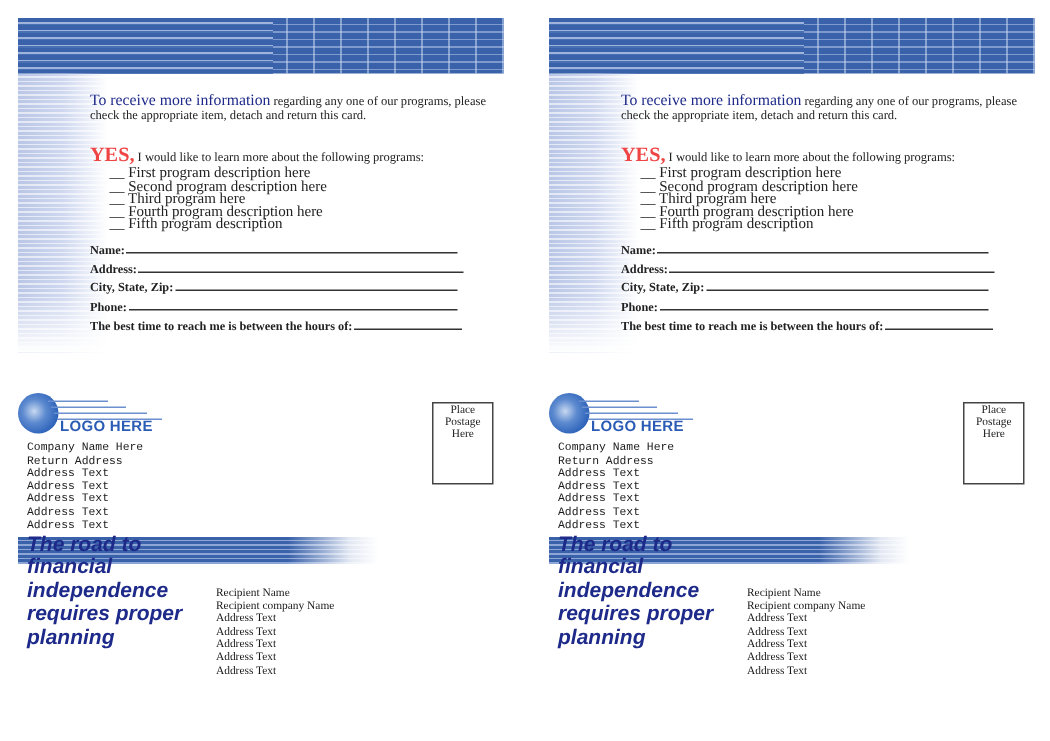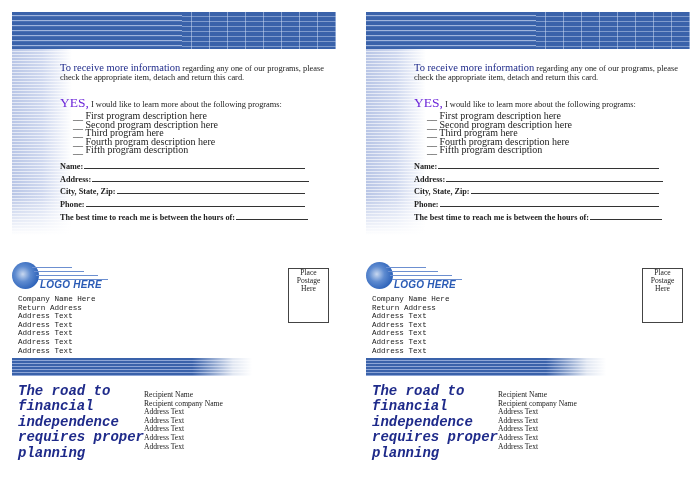--- a/index.html
+++ b/index.html
@@ -27,52 +27,52 @@
       linear-gradient(to right, #b9c6e6 0%, #cfd8ef 50%, rgba(255,255,255,0) 100%);
   }
   .side-fade::after {
     content:""; position:absolute; left:0; bottom:0; width:100%; height:40px;
     background: linear-gradient(to bottom, rgba(255,255,255,0), #ffffff);
   }
 
   .info { position:absolute; left:60px; top:63px; width:280px; font-size:8.4px; line-height:9px; color:#222; }
   .info .lead { color:#1e2a8a; font-weight:normal; font-size:10.5px; }
   .yes-line { position:absolute; left:60px; top:95px; font-size:8.4px; color:#222; white-space:nowrap; }
-  .yes-line .yes { color:#6d28d9; font-weight:normal; font-size:13.5px; }
+  .yes-line .yes { color:#ef4444; font-weight:bold; font-size:13.5px; }
   .programs { position:absolute; left:69px; top:108px; font-size:10px; line-height:8.6px; color:#222; margin:4px; padding:0; list-style:none; }
   .programs li { white-space:nowrap; }
 
   .form { position:absolute; left:60px; top:158px; width:245px; font-size:8.2px; color:#222;font-weight:bold; }
   .form .row { display:flex; height:12.8px; align-items:flex-end; white-space:nowrap; }
   .form .line { flex:1; border-bottom:0.8px solid #333; margin-bottom:2px; margin-left:1px; }
   .form .row.best .line { flex:0 0 72px; }
 
   .logo { position:absolute; left:12px; top:262px; width:90px; height:30px; }
   .logo .globe {
     position:absolute; left:0; top:0; width:27px; height:27px; border-radius:50%;
     background: radial-gradient(circle at 40% 45%, #c8d8f0 0%, #5e8bd0 35%, #2a60b8 75%, #1f4fa0 100%);
   }
   .logo .streak { position:absolute; height:0.8px; background:#6c8fd0; }
-  .logo .logo-text { position:absolute; left:28px; top:17px; font-family:"Liberation Sans", sans-serif; font-style:italic; font-weight:bold; font-size:10px; color:#2a5bb5; letter-spacing:0.2px; }
+  .logo .logo-text { position:absolute; left:28px; top:17px; font-family:"Liberation Sans", sans-serif; font-weight:bold; font-size:10px; color:#2a5bb5; letter-spacing:0.2px; }
 
   .return-addr { position:absolute; left:18px; top:295px; font-family:"Liberation Sans", sans-serif; font-size:7.6px; line-height:8.6px; color:#1a1a1a; }
   .return-addr div { white-space:nowrap;font-family:Liberation Mono, monospace; }
 
   .postage { position:absolute; left:288px; top:268px; width:41px; height:55px; border:1px solid #444; box-sizing:border-box; text-align:center; font-size:7.6px; line-height:8.2px; color:#222; padding-top:0; }
 
   .bottom-banner {
     position:absolute; left:12px; top:358px; width:240px; height:18px;
     background-image:
       linear-gradient(to right, rgba(255,255,255,0) 0%, rgba(255,255,255,0) 75%, rgba(255,255,255,0.85) 92%, #ffffff 100%),
       repeating-linear-gradient(to bottom, #3a62aa 0 2px, #8ea6d6 2px 3px),
       repeating-linear-gradient(to right, transparent 0 150px, rgba(220,230,248,0.6) 150px 151px);
     background-color:#3a62aa;
   }
 
-  .tagline { position:absolute; left:18px; top:384px; width:130px; font-family:Liberation Mono, monospace; font-style:italic; font-weight:bold; font-size:14px; line-height:15.4px; color:#1e2a8a; }
+  .tagline { position:absolute; left:18px; top:355px; width:130px; font-family:Liberation Sans, sans-serif; font-style:italic; font-weight:bold; font-size:14px; line-height:15.4px; color:#1e2a8a; }
   .tagline div { white-space:nowrap; }
 
   .recipient { position:absolute; left:144px; top:391px; font-family:Liberation Serif, serif; font-size:7.6px; line-height:8.6px; color:#1a1a1a; }
   .recipient div { white-space:nowrap; }
 </style>
 </head>
 <body>
 
 <div class="card left">
   <div class="top-banner"></div>

